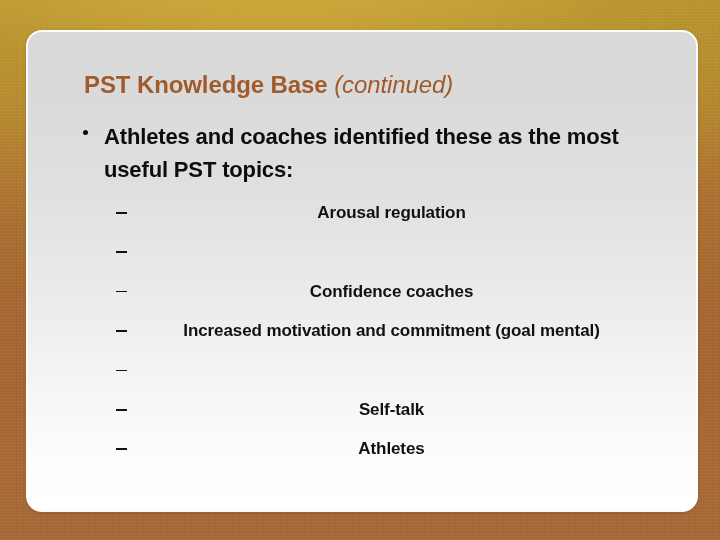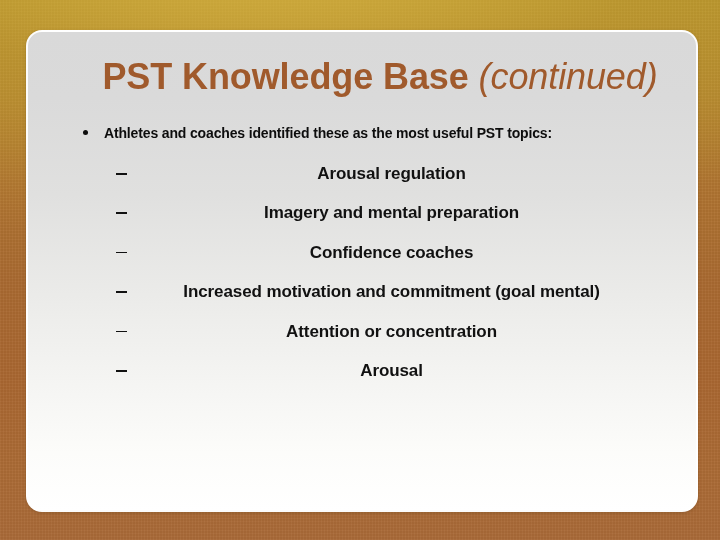--- a/index.html
+++ b/index.html
@@ -75,28 +75,27 @@
         #ffffff 100%);
     border: 2px solid rgba(255,255,255,0.92);
     box-shadow: 0 1px 3px rgba(90,55,20,0.30);
     overflow: hidden;
   }
 
   
   #slide-title {
     position: absolute;
     left: 56px;
-    top: 28px;
+    top: 36px;
     right: 20px;
     color: #a05a2c;
-    font-size: 36px;
+    font-size: 24px;
     line-height: 34px;
     white-space: nowrap;
     letter-spacing: -0.1px;
-    text-align: center;
   }
   #slide-title .title-main {
     font-weight: bold;
   }
   #slide-title .title-suffix {
     font-style: italic;
     font-weight: normal;
   }
 
   
@@ -106,23 +105,23 @@
     top: 88px;
     right: 0;
   }
 
   
   .bullet-l1 {
     position: relative;
     margin: 0 30px 0 29px;
     padding-left: 47px;
     color: #0d0d0d;
-    font-size: 14px;
+    font-size: 22px;
     font-weight: bold;
-    line-height: 27px;
+    line-height: 33px;
     letter-spacing: -0.15px;
   }
   .bullet-l1 .marker-dot {
     position: absolute;
     left: 26px;
     top: 10px;
     width: 5px;
     height: 5px;
     border-radius: 50%;
     background: #0d0d0d;
@@ -176,35 +175,37 @@
         <span>Athletes and coaches identified these as the most useful PST topics:</span>
       </div>
 
       <ul id="sub-bullet-list">
         <li class="bullet-l2">
           <span class="marker-dash"></span>
           <span>Arousal regulation</span>
         </li>
         <li class="bullet-l2">
           <span class="marker-dash"></span>
-          <span>Imagery and mental preparation</span>
         </li>
         <li class="bullet-l2">
           <span class="marker-dash"></span>
           <span>Confidence coaches</span>
         </li>
         <li class="bullet-l2">
           <span class="marker-dash"></span>
           <span>Increased motivation and commitment (goal mental)</span>
         </li>
         <li class="bullet-l2">
           <span class="marker-dash"></span>
-          <span>Attention or concentration</span>
-        </li>
-        <li class="bullet-l2">
-          <span class="marker-dash"></span>
-          <span>Arousal</span>
+        </li>
+        <li class="bullet-l2">
+          <span class="marker-dash"></span>
+          <span>Self-talk</span>
+        </li>
+        <li class="bullet-l2">
+          <span class="marker-dash"></span>
+          <span>Athletes</span>
         </li>
       </ul>
 
     </div>
   </div>
 </div>
 
 </body></html>

